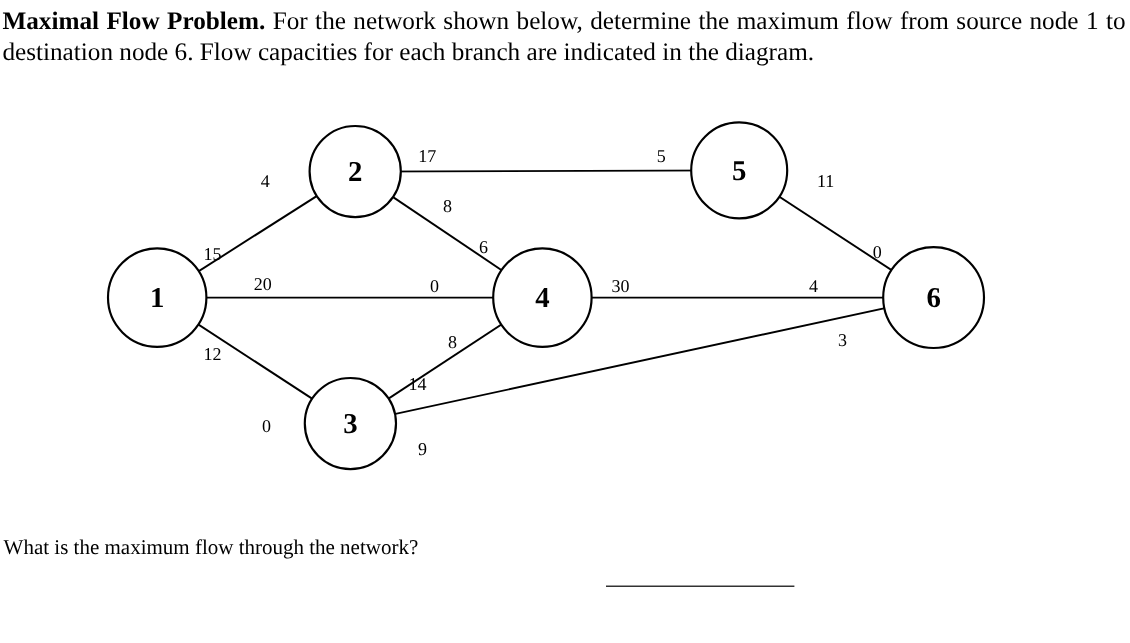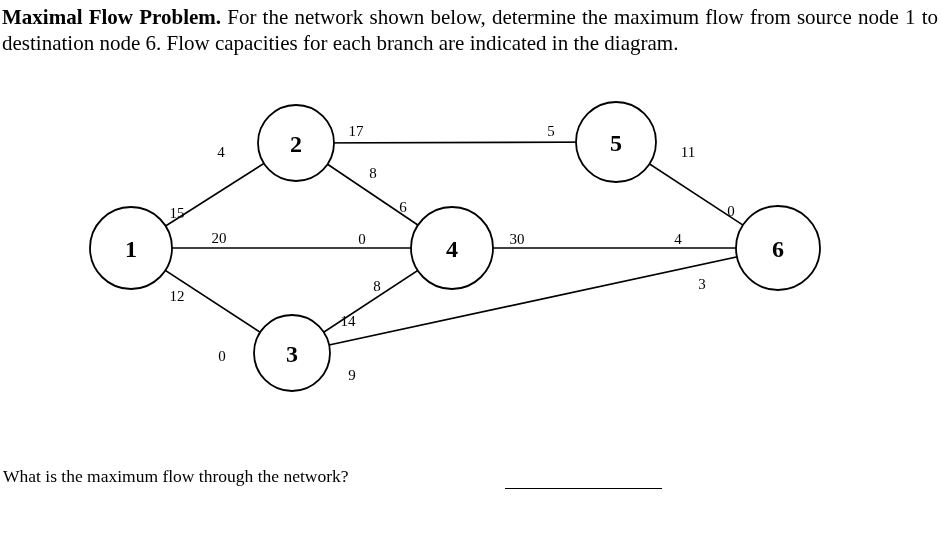--- a/index.html
+++ b/index.html
@@ -20,21 +20,21 @@
     margin: 0;
   }
   .problem-text .lead { font-weight: bold; }
   #network-svg {
     position: absolute;
     left: 0; top: 0;
     width: 942px; height: 536px;
   }
   .question-row {
     position: absolute;
-    left: 3px; top: 466px;
+    left: 3px; top: 446px;
     font-size: 17.5px;
   }
   .answer-blank {
     position: absolute;
     left: 505px; top: 470px;
     width: 157px; height: 18px;
     border-bottom: 1.2px solid #000;
   }
 </style>
 </head>

